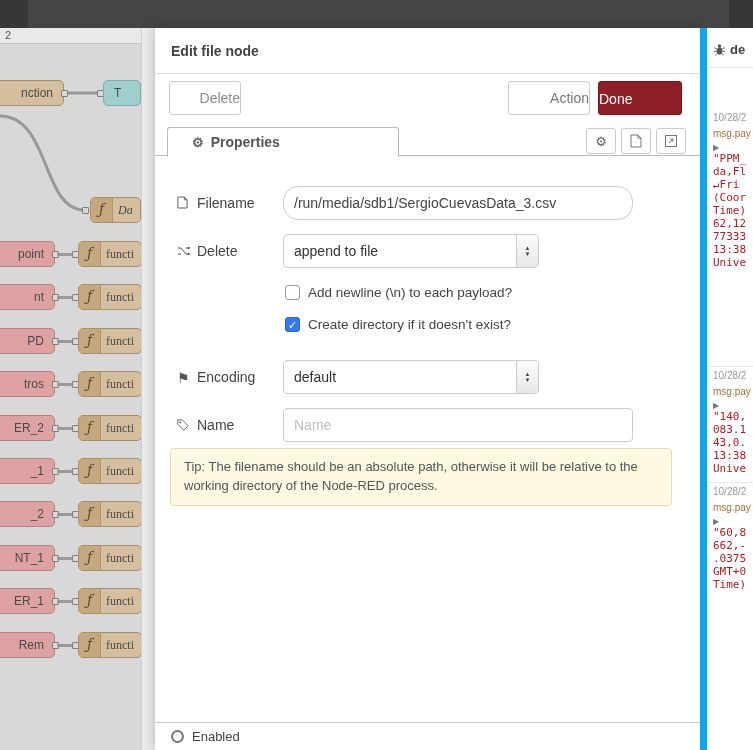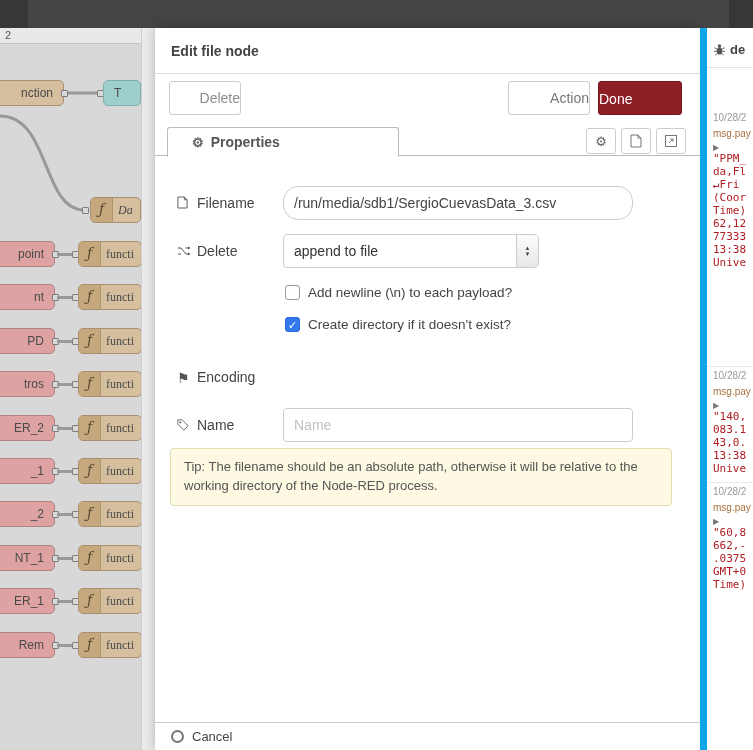--- a/index.html
+++ b/index.html
@@ -288,34 +288,41 @@
       <span>Add newline (\n) to each payload?</span>
     </div>
     <div class="cbrow" style="top:287px">
       <span class="cbox checked"><span>✓</span></span>
       <span>Create directory if it doesn't exist?</span>
     </div>
 
     <div class="frow-label" style="top:332px">
       <span class="licon"><span>⚑</span></span><span>Encoding</span>
     </div>
+    <div class="tselect" style="top:332px">
+      <span>default</span>
+      <span class="spin">
+          <span>▲</span>
+          <span>▼</span>
+        </span>
+    </div>
 
     <div class="frow-label" style="top:380px">
       <span class="licon"><svg width="12" height="12" viewBox="0 0 14 14">
             <path d="M1 1h5l7 7-5 5-7-7z" fill="none" stroke="#555"></path>
             <circle cx="4" cy="4" r="1.1" fill="#555"></circle>
           </svg></span><span>Name</span>
     </div>
     <input class="tinput" style="top: 380px;" placeholder="Name">
 
     <div class="tipbox">Tip: The filename should be an absolute path, otherwise it will be relative to the working directory of the Node-RED process.</div>
 
     <div class="dlg-footer">
       <span class="en-circle"></span>
-      <span>Cancel</span>
+      <span>Enabled</span>
     </div>
   </div>
 
   <div class="debug">
     <div class="dbg-head">
       <svg width="13" height="13" viewBox="0 0 14 14">
           <ellipse cx="7" cy="8.5" rx="3" ry="4" fill="#555"></ellipse>
           <circle cx="7" cy="3.2" r="1.8" fill="#555"></circle>
           <path d="M4 6.5L1.5 5M4 9H1M4.5 11.5L2.5 13M10 6.5L12.5 5M10 9h3M9.5 11.5l2 1.5" stroke="#555" fill="none"></path>
         </svg><span>de</span>

